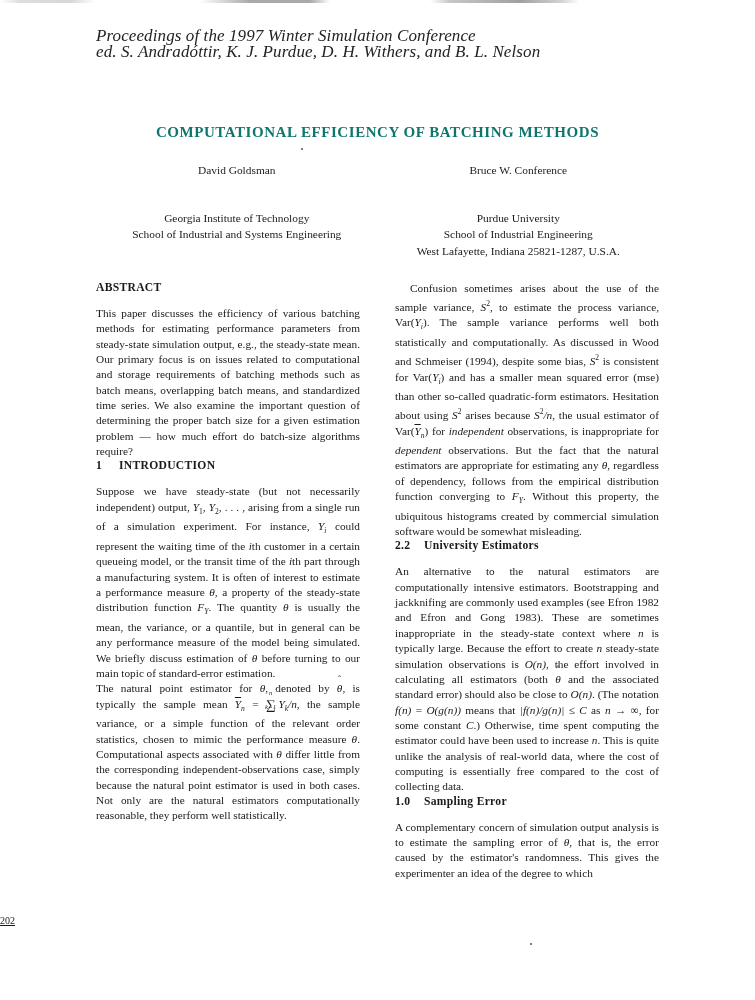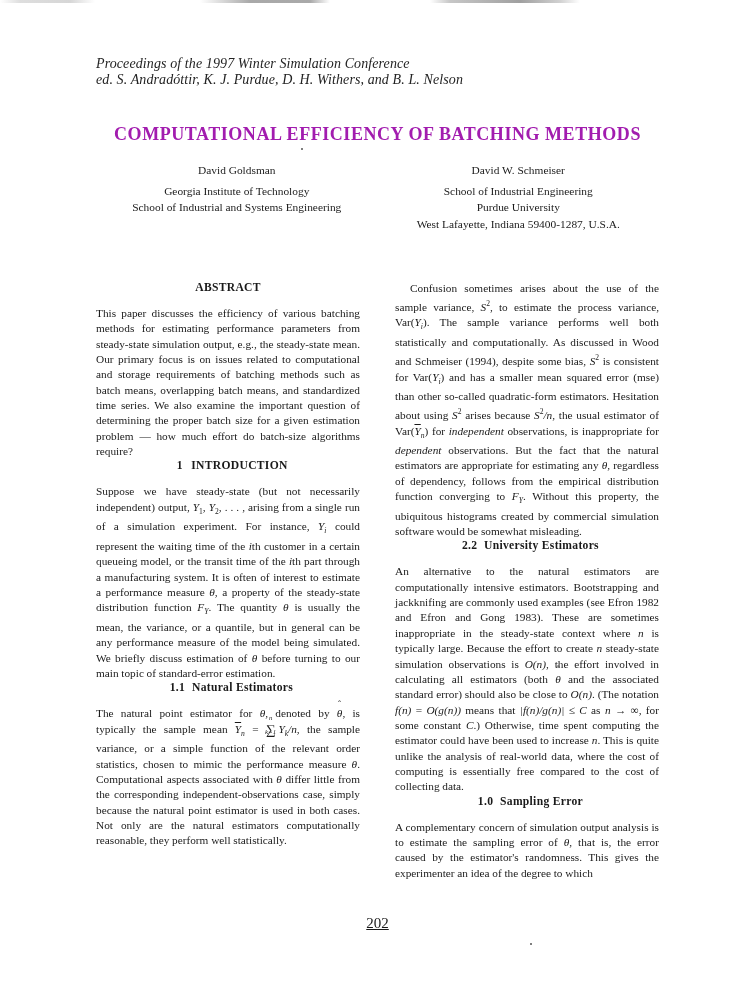--- a/index.html
+++ b/index.html
@@ -30,71 +30,69 @@
       #ffffff 755px);
     opacity: .85;
   }
 
   .running-head {
     position: absolute;
     left: 96px;
     top: 28px;
     width: 600px;
     font-style: italic;
-    font-size: 14px;
+    font-size: 17px;
     line-height: 15.5px;
     letter-spacing: .1px;
     color: #232323;
-    margin-top: 28px;
   }
 
   .title {
     position: absolute;
     left: 0; right: 0;
     top: 124px;
     text-align: center;
-    font-size: 18px;
+    font-size: 15px;
     font-weight: bold;
     letter-spacing: .55px;
-    color: #a21caf;
+    color: #0f766e;
   }
 
   .authors {
     position: absolute;
     left: 96px;
     top: 162px;
     width: 563px;
     display: flex;
   }
   .author-block {
     width: 50%;
     text-align: center;
     font-size: 11.4px;
     line-height: 16.2px;
   }
-  .author-name { margin-bottom: 5px; }
+  .author-name { margin-bottom: 32px; }
   .affil-line { display: block; }
 
   .columns {
     position: absolute;
     left: 96px;
     top: 281px;
     width: 563px;
     display: flex;
     justify-content: space-between;
   }
   .col { width: 264px; }
 
   h2.sec-head {
     font-size: 11.6px;
     font-weight: bold;
     letter-spacing: .3px;
     margin: 0 0 11px 0;
     line-height: 14px;
-    text-align: center;
   }
   h2.sec-head.numbered .num {
     display: inline-block;
     min-width: 23px;
   }
   h2.sec-head.sub .num {
     display: inline-block;
     min-width: 29px;
   }
 
@@ -152,22 +150,21 @@
     top: 2px;
     font-style: italic;
     white-space: nowrap;
   }
   .sumspace { display: inline-block; width: 3px; }
 
   .page-number {
     position: absolute;
     left: 0; right: 0;
     top: 915px;
-    text-align: center;
-    font-size: 15px;
+    font-size: 10px;
     color: #1a1a1a;
     text-decoration: underline;
   }
 
   .stray-dot {
     position: absolute;
     width: 2px; height: 2px;
     background: #555;
     border-radius: 50%;
   }
@@ -187,40 +184,39 @@
   <div class="title">COMPUTATIONAL EFFICIENCY OF BATCHING METHODS</div>
   <div class="stray-dot" style="left:301px; top:148px;"></div>
 
   <div class="authors">
     <div class="author-block">
       <div class="author-name">David Goldsman</div>
       <span class="affil-line">Georgia Institute of Technology</span>
       <span class="affil-line">School of Industrial and Systems Engineering</span>
     </div>
     <div class="author-block">
-      <div class="author-name">David W. Schmeiser</div>
+      <div class="author-name">Bruce W. Conference</div>
+      <span class="affil-line">Purdue University</span>
       <span class="affil-line">School of Industrial Engineering</span>
-      <span class="affil-line">Purdue University</span>
-      <span class="affil-line">West Lafayette, Indiana 59400-1287, U.S.A.</span>
+      <span class="affil-line">West Lafayette, Indiana 25821-1287, U.S.A.</span>
     </div>
   </div>
 
   <div class="columns">
 
     <div class="col">
 
       <h2 class="sec-head">ABSTRACT</h2>
 
       <p class="body gap-after-para">This paper discusses the efficiency of various batching methods for estimating performance parameters from steady-state simulation output, e.g., the steady-state mean. Our primary focus is on issues related to computational and storage requirements of batching methods such as batch means, overlapping batch means, and standardized time series. We also examine the important question of determining the proper batch size for a given estimation problem — how much effort do batch-size algorithms require?</p>
 
       <h2 class="sec-head numbered"><span class="num">1</span><span>INTRODUCTION</span></h2>
 
       <p class="body gap-after-para"><span>Suppose we have steady-state (but not necessarily independent) output, </span><span class="mi"><span>Y</span><sub class="s">1</sub></span>, <span class="mi"><span>Y</span><sub class="s">2</sub></span><span>, . . . ,</span><span> arising from a single run of a simulation experiment. For instance, </span><span class="mi"><span>Y</span><sub class="si">i</sub></span><span> could represent the waiting time of the </span><span class="mi">i</span><span>th customer in a certain queueing model, or the transit time of the </span><span class="mi">i</span><span>th part through a manufacturing system. It is often of interest to estimate a performance measure </span><span class="mi">θ</span><span>, a property of the steady-state distribution function </span><span class="mi"><span>F</span><sub class="si">Y</sub></span><span>. The quantity </span><span class="mi">θ</span><span> is usually the mean, the variance, or a quantile, but in general can be any performance measure of the model being simulated. We briefly discuss estimation of </span><span class="mi">θ</span><span> before turning to our main topic of standard-error estimation.</span></p>
 
-      <h2 class="sec-head sub"><span class="num">1.1</span><span>Natural Estimators</span></h2>
 
       <p class="body"><span>The natural point estimator for </span><span class="mi">θ</span><span>, denoted by </span><span class="hatwrap"><span class="hat">̂</span><span>θ</span></span><span>, is typically the sample mean </span><span class="ovl"><span>Y</span></span><sub class="si">n</sub><span> = </span><span class="sumop">∑<span class="lim-top">n</span><span class="lim-bot">k=1</span></span><span class="sumspace"></span><span class="mi"><span>Y</span><sub class="si">k</sub></span><span class="mi">/n,</span><span> the sample variance, or a simple function of the relevant order statistics, chosen to mimic the performance measure </span><span class="mi">θ</span><span>. Computational aspects associated with </span><span class="hatwrap"><span class="hat">̂</span><span>θ</span></span><span> differ little from the corresponding independent-observations case, simply because the natural point estimator is used in both cases. Not only are the natural estimators computationally reasonable, they perform well statistically.</span></p>
 
     </div>
 
     <div class="col">
 
       <p class="body indent gap-after-para"><span>Confusion sometimes arises about the use of the sample variance, </span><span class="mi"><span>S</span><sup class="s">2</sup></span><span>, to estimate the process variance, </span><span class="mu"><span>Var(</span><span class="mi">Y</span><sub class="si">i</sub><span>)</span></span><span>. The sample variance performs well both statistically and computationally. As discussed in Wood and Schmeiser (1994), despite some bias, </span><span class="mi"><span>S</span><sup class="s">2</sup></span><span> is consistent for </span><span class="mu"><span>Var(</span><span class="mi">Y</span><sub class="si">i</sub><span>)</span></span><span> and has a smaller mean squared error (mse) than other so-called quadratic-form estimators. Hesitation about using </span><span class="mi"><span>S</span><sup class="s">2</sup></span><span> arises because </span><span class="mi"><span>S</span><sup class="s">2</sup><span>/n</span></span><span>, the usual estimator of </span><span class="mu"><span>Var(</span><span class="ovl">Y</span><sub class="si">n</sub><span>)</span></span><span> for </span><em>independent</em><span> observations, is inappropriate for </span><em>dependent</em><span> observations. But the fact that the natural estimators are appropriate for estimating any </span><span class="mi">θ</span><span>, regardless of dependency, follows from the empirical distribution function converging to </span><span class="mi"><span>F</span><sub class="si">Y</sub></span><span>. Without this property, the ubiquitous histograms created by commercial simulation software would be somewhat misleading.</span></p>
 
       <h2 class="sec-head sub"><span class="num">2.2</span><span>University Estimators</span></h2>

